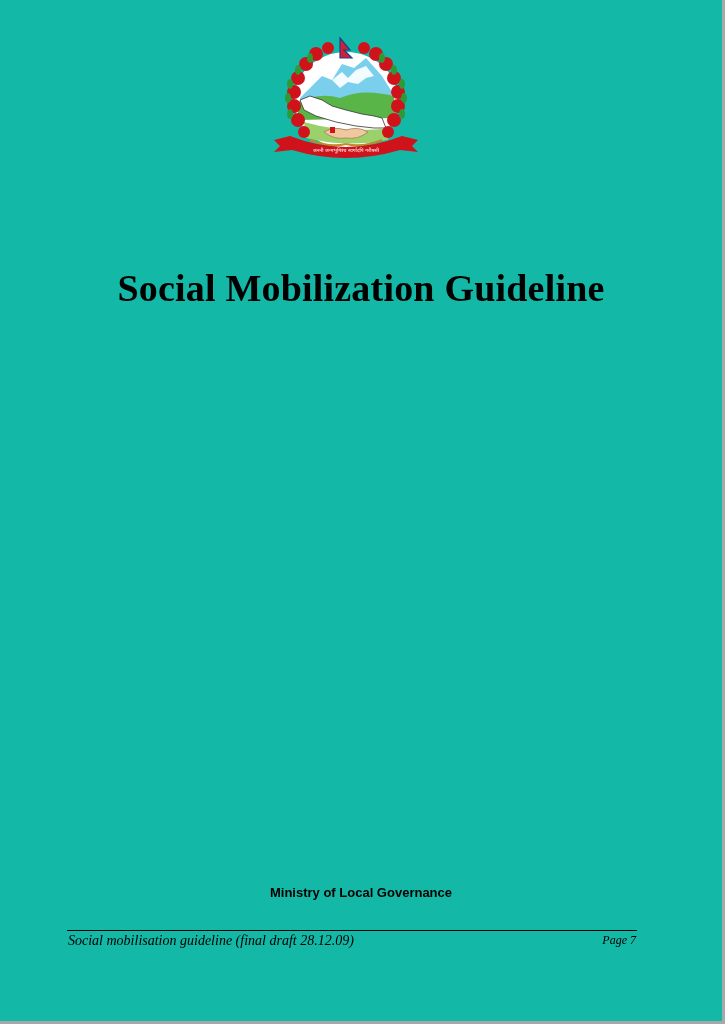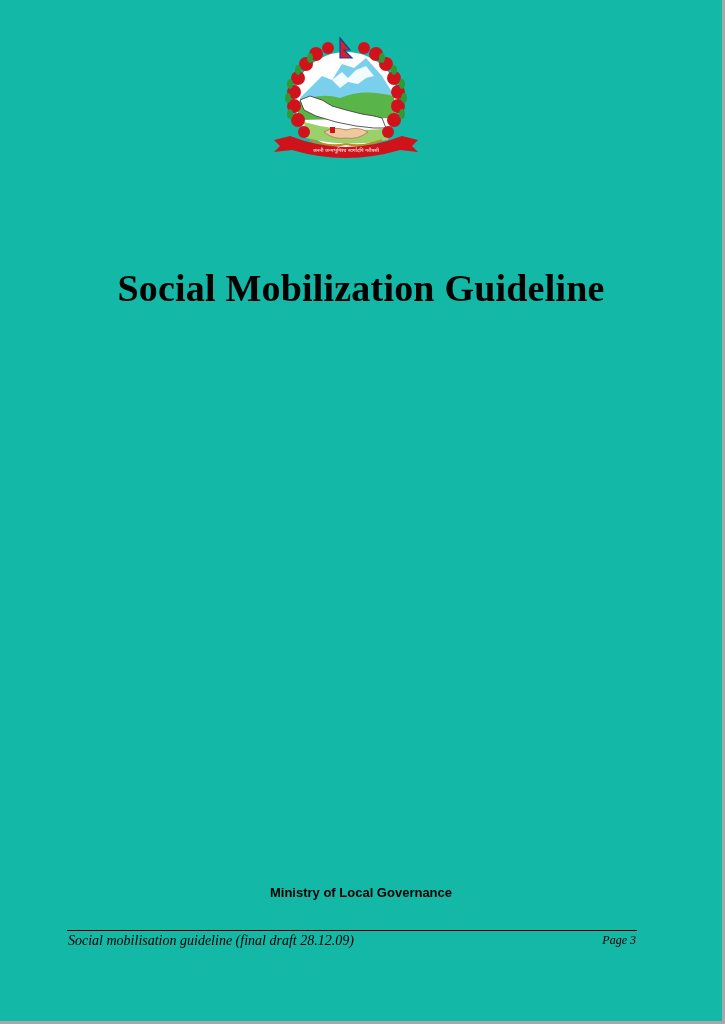--- a/index.html
+++ b/index.html
@@ -122,18 +122,18 @@
     <text x="76" y="116" text-anchor="middle" font-size="5" fill="#ffffff" font-family="DejaVu Sans, sans-serif">जननी जन्मभूमिश्च स्वर्गादपि गरीयसी</text>
   </svg>
 
   <div class="title">Social Mobilization Guideline</div>
 
 
   <div class="ministry">Ministry of Local Governance</div>
 
   <div class="footer-rule"></div>
   <div class="footer-left">Social mobilisation guideline (final draft 28.12.09)</div>
-  <div class="footer-right">Page 3</div>
+  <div class="footer-right">Page 7</div>
 
 </div>
 
 <div class="edge-right"></div>
 <div class="edge-bottom"></div>
 
 </body></html>

